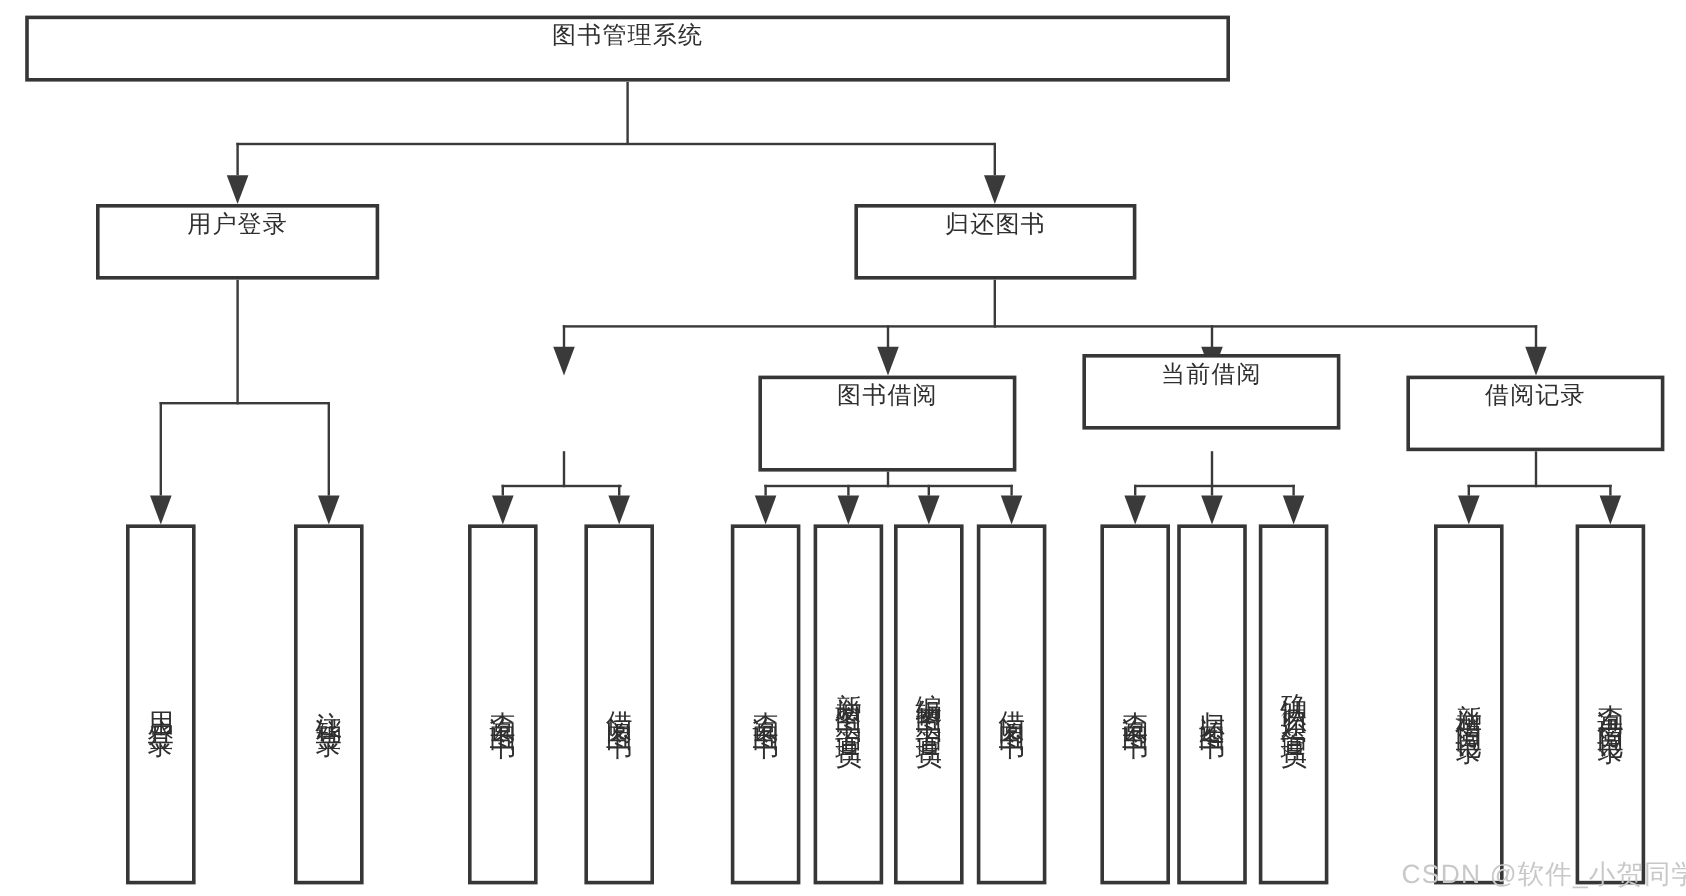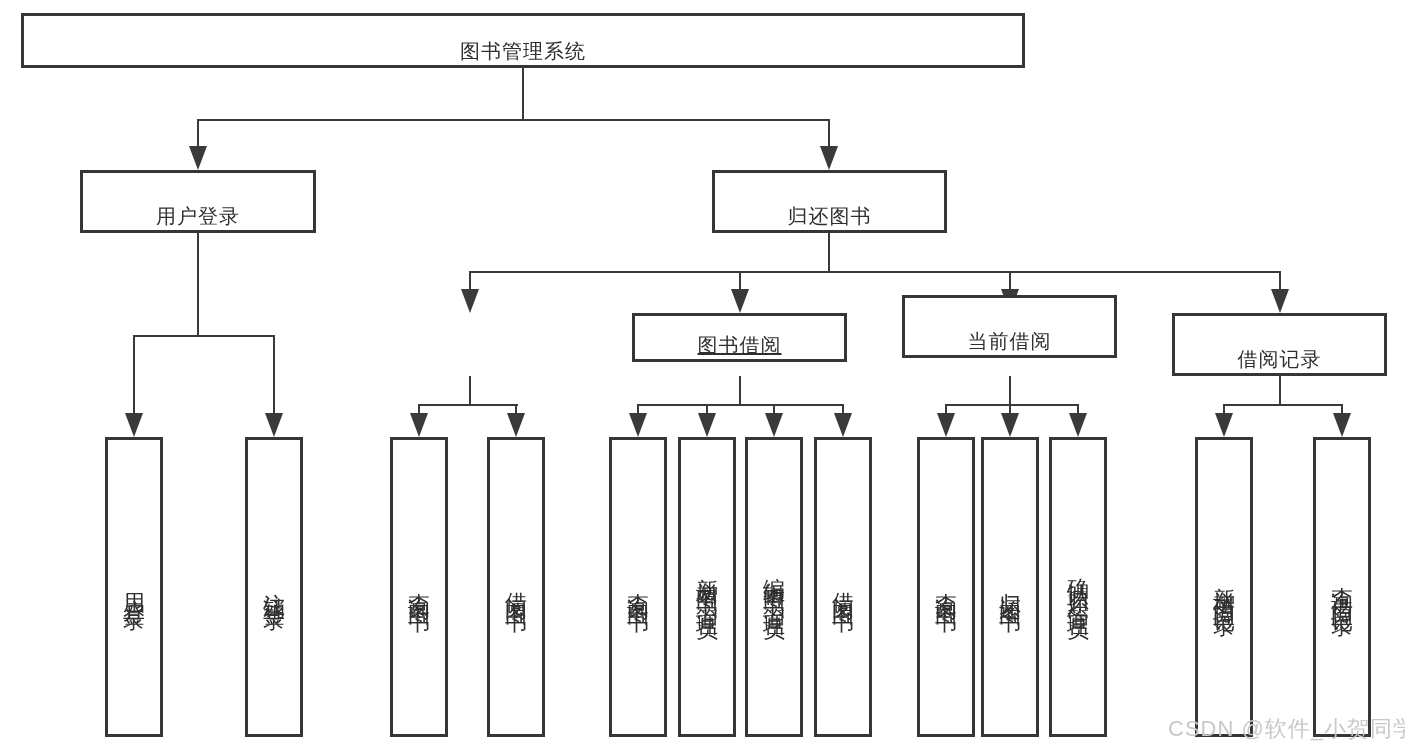--- a/index.html
+++ b/index.html
@@ -16,21 +16,21 @@
     width: 1405px;
     height: 747px;
     background: #ffffff;
   }
   .node {
     position: absolute;
     box-sizing: border-box;
     background: #ffffff;
     border: 3px solid #363636;
     display: flex;
-    align-items: flex-end;
+    align-items: flex-start;
     justify-content: center;
     color: #2f2f2f;
     font-size: 20px;
     letter-spacing: 1px;
     z-index: 2;
   }
   .leaf {
     position: absolute;
     box-sizing: border-box;
     background: #ffffff;
@@ -93,21 +93,21 @@
     <span>图书管理系统</span>
   </div>
 
   <div class="node" style="left:80px; top:170px; width:236px; height:63px;">
     <span>用户登录</span>
   </div>
   <div class="node" style="left:712px; top:170px; width:235px; height:63px;">
     <span>归还图书</span>
   </div>
 
-  <div class="node" style="left:632px; top:313px; width:215px; height:49px;text-decoration:underline;">
+  <div class="node" style="left:632px; top:313px; width:215px; height:80px;">
     <span>图书借阅</span>
   </div>
   <div class="node" style="left:902px; top:295px; width:215px; height:63px;">
     <span>当前借阅</span>
   </div>
   <div class="node" style="left:1172px; top:313px; width:215px; height:63px;">
     <span>借阅记录</span>
   </div>
 
   <div class="leaf" style="left:105px;">

